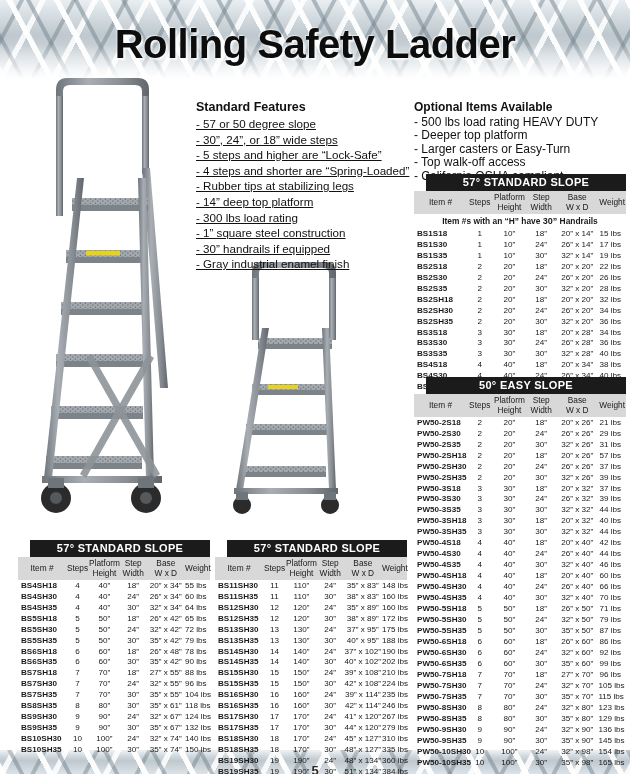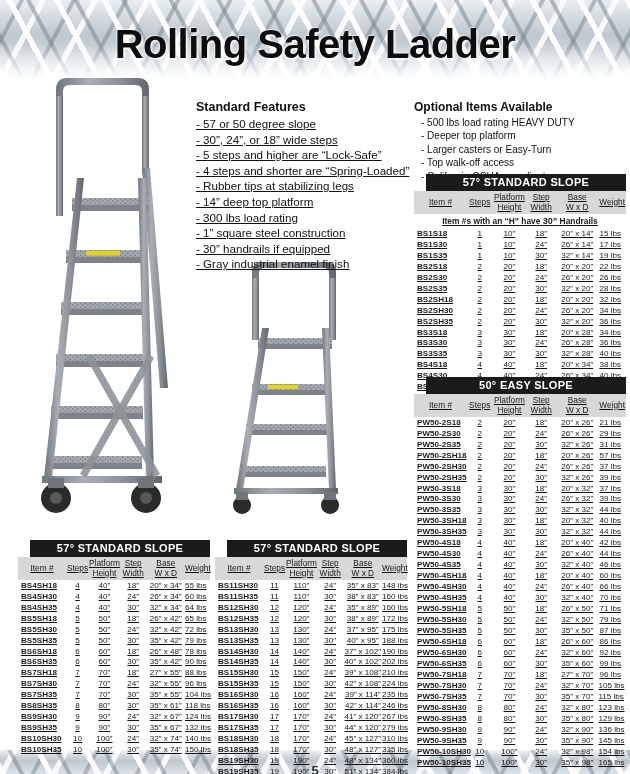--- a/index.html
+++ b/index.html
@@ -36,29 +36,29 @@
   }
 
   
   .features{position:absolute;z-index:5;}
   #standard-features{left:196px;top:84px;width:205px;}
   #optional-items{left:414px;top:84px;width:212px;}
   .feat-head{font-weight:bold;font-size:12.5px;margin-bottom:2px;margin-top:16px;}
   #optional-items .feat-head{font-size:12px;}
   .feat-list{list-style:none;margin:0;padding:0;}
   #standard-features .feat-list li{font-size:11.6px;line-height:15.6px;white-space:nowrap;text-decoration:underline;}
-  #optional-items .feat-list li{font-size:10px;line-height:13.4px;white-space:nowrap;margin-left:7px;}
+  #optional-items .feat-list li{font-size:12px;line-height:13.4px;white-space:nowrap;}
 
   
   .spec-table{position:absolute;z-index:5;}
   .tbl-title{
     background:#1b1b1b;color:#fff;text-align:center;font-weight:bold;
     font-size:11px;letter-spacing:.3px;padding:2px 0 3px;margin-left:12px;
   }
-  table.spec{border-collapse:collapse;width:100%;table-layout:fixed;text-decoration:underline;}
+  table.spec{border-collapse:collapse;width:100%;table-layout:fixed;}
   table.spec th{
     background:#d8d8d8;font-size:8.3px;font-weight:normal;color:#1a1a1a;
     padding:2px 0;text-align:center;line-height:9.5px;border:none;
   }
   table.spec td{
     font-size:8.1px;padding:0.7px 0;text-align:center;color:#1a1a1a;
     line-height:9.6px;white-space:nowrap;
   }
   table.spec td.item{font-weight:bold;text-align:left;padding-left:3px;}
   table.spec td.wt{text-align:right;padding-right:5px;}

